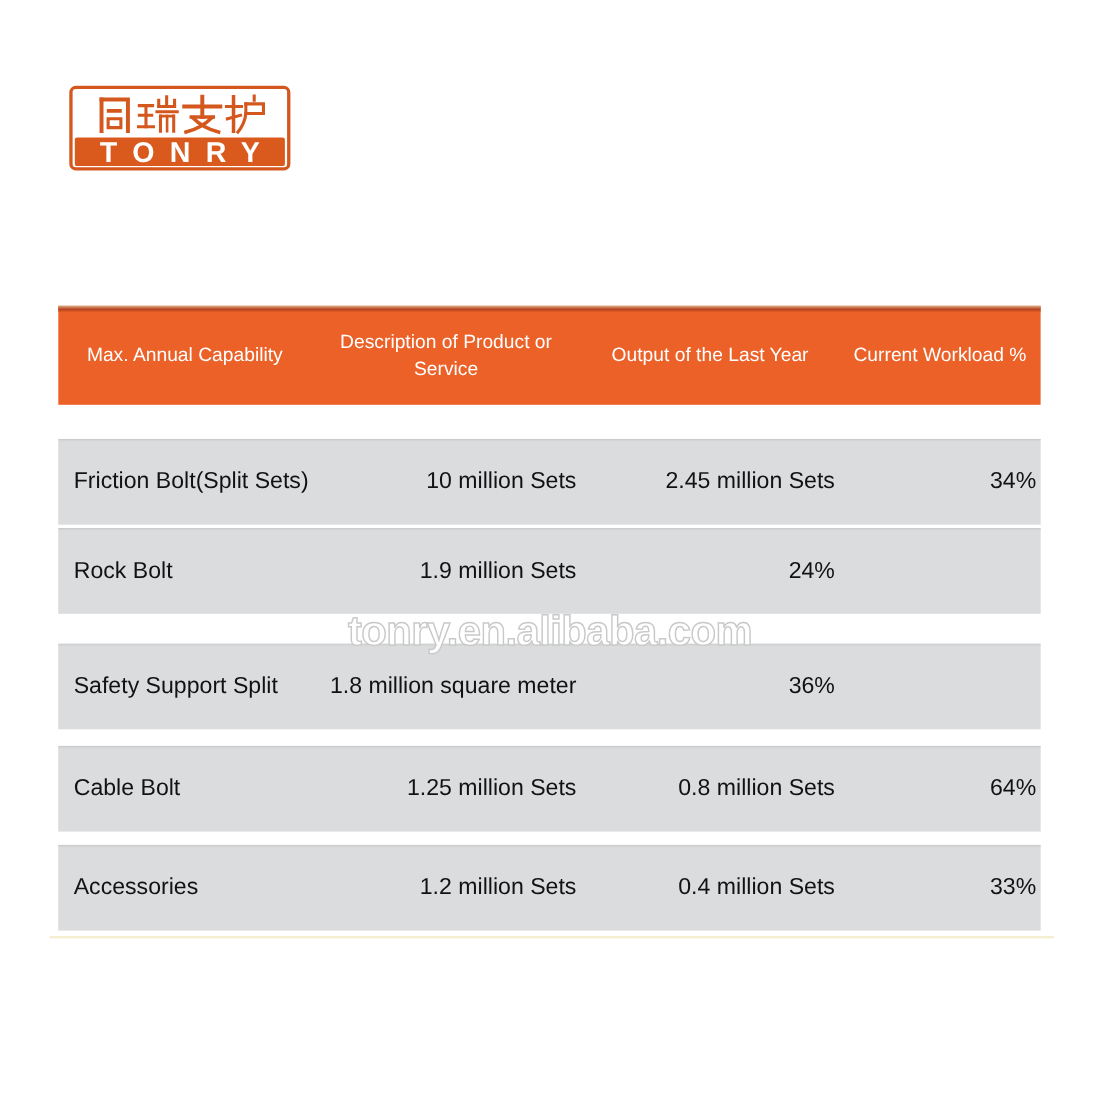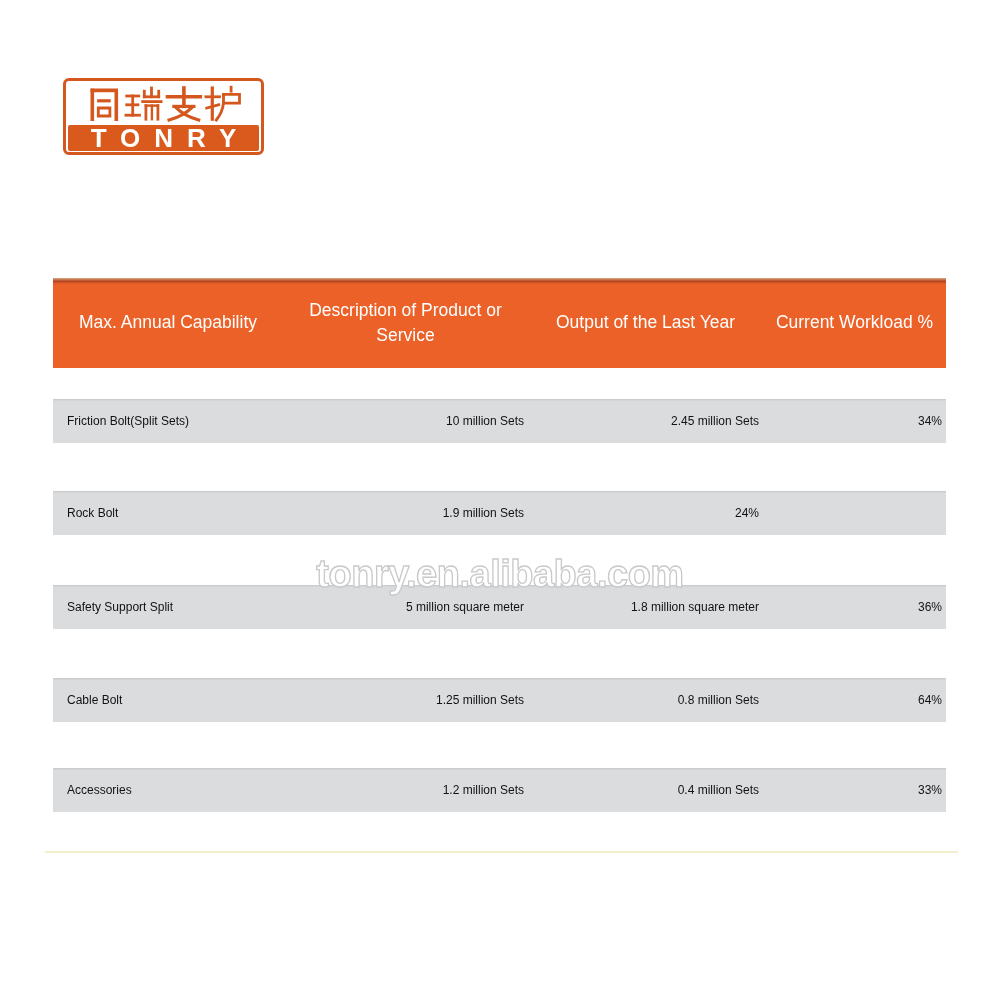--- a/index.html
+++ b/index.html
@@ -35,27 +35,27 @@
     background:#eb6128;color:#ffffff;font-size:17.5px;
   }
   .tbl-header::before{
     content:"";position:absolute;left:0;top:0;right:0;height:6px;
     background:linear-gradient(to bottom,#d9a87f 0%,#b5431f 55%,#eb6128 100%);
   }
   .th{ text-align:center;padding:0 6px;line-height:1.45; }
   .th.first{ padding:0 10px; }
 
   .row{
-    position:absolute;left:53px;width:893px;height:44px;
-    background:#dbdcde;color:#121212;font-size:12px;
+    position:absolute;left:53px;width:893px;height:78px;
+    background:#dbdcde;color:#121212;font-size:21px;
     box-shadow:inset 0 2px 2px -1px rgba(0,0,0,0.10);
   }
   .row .c1{ text-align:left;padding-left:14px; }
   .row .c2,.row .c3,.row .c4{ text-align:right;padding:0 4px; }
-  .r0{top:399px;} .r1{top:491px;} .r2{top:585px;} .r3{top:678px;} .r4{top:768px;}
+  .r0{top:399px;} .r1{top:480px;} .r2{top:585px;} .r3{top:678px;} .r4{top:768px;}
 
   
   .watermark{
     position:absolute;left:0;right:0;top:529px;text-align:center;
     font-size:38px;font-weight:600;letter-spacing:-0.5px;
     color:rgba(255,255,255,0.92);
     -webkit-text-stroke:1.3px #c9c9c9;
     z-index:5;pointer-events:none;margin-top:24px;
   }
 
@@ -123,21 +123,20 @@
   <div class="c3">2.45 million Sets</div>
   <div class="c4">34%</div>
 </div>
 <div class="row r1 grid-cols">
   <div class="c1">Rock Bolt</div>
   <div class="c3">1.9 million Sets</div>
   <div class="c4">24%</div>
 </div>
 <div class="row r2 grid-cols">
   <div class="c1">Safety Support Split</div>
-  <div class="c2">5 million square meter</div>
   <div class="c3">1.8 million square meter</div>
   <div class="c4">36%</div>
 </div>
 <div class="row r3 grid-cols">
   <div class="c1">Cable Bolt</div>
   <div class="c2">1.25 million Sets</div>
   <div class="c3">0.8 million Sets</div>
   <div class="c4">64%</div>
 </div>
 <div class="row r4 grid-cols">

